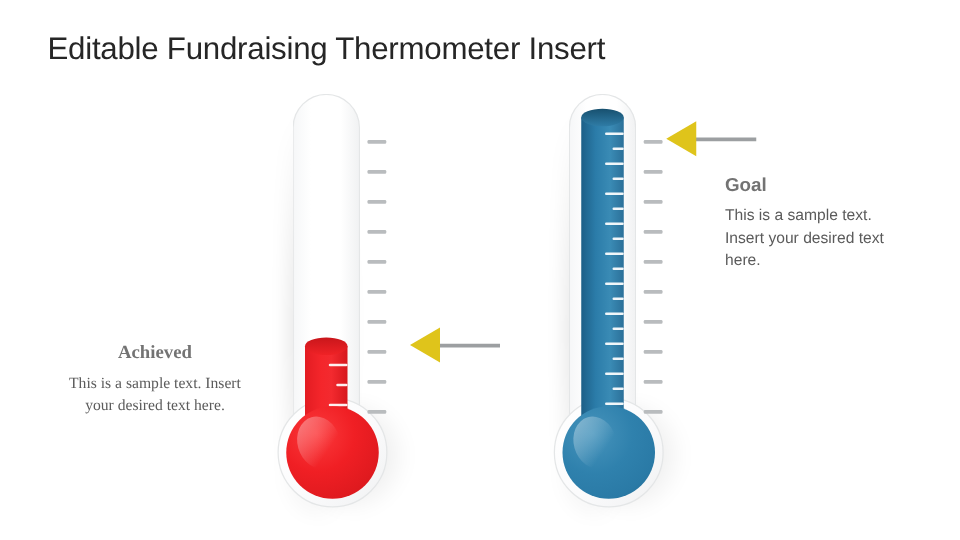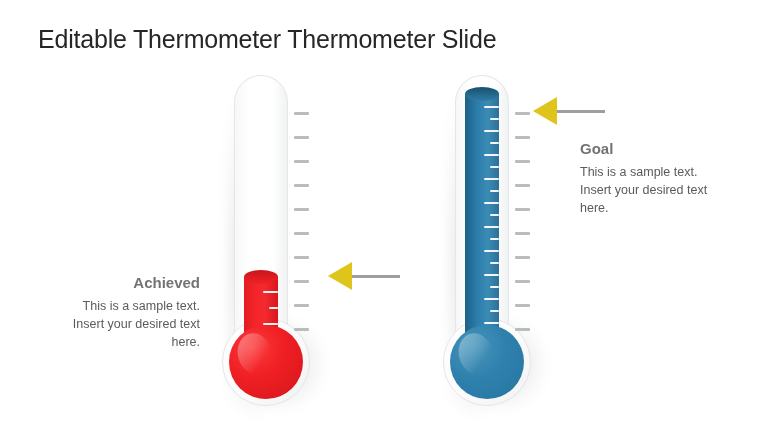--- a/index.html
+++ b/index.html
@@ -129,29 +129,29 @@
 
   
   .txt-block { position:absolute; width:152px; }
   .txt-block .hd {
     font-size:15px; font-weight:700; color:#737373;
     margin-bottom:7px;
   }
   .txt-block .bd {
     font-size:12.5px; color:#5b5b5b; line-height:1.42;
   }
-  .txt-left  { text-align:right; }
+  .txt-left  { text-align:center;font-family:Liberation Serif, serif; }
   .txt-right { text-align:left; }
 </style>
 </head>
 <body>
 
 <div id="slide">
 
-  <div class="slide-title">Editable Thermometer Thermometer Slide</div>
+  <div class="slide-title">Editable Fundraising Thermometer Insert</div>
 
   <div class="thermo red" style="left:222px; top:70px; width:120px; height:340px;">
 
     <div class="thermo-shadow"></div>
     <div class="bulb-shadow" style="left:18px; top:250px;"></div>
 
     <div class="tube-outer" style="left:12px; top:5px; height:285px;"></div>
 
     <div class="bulb-outer" style="left:0px; top:248px;"></div>
 

